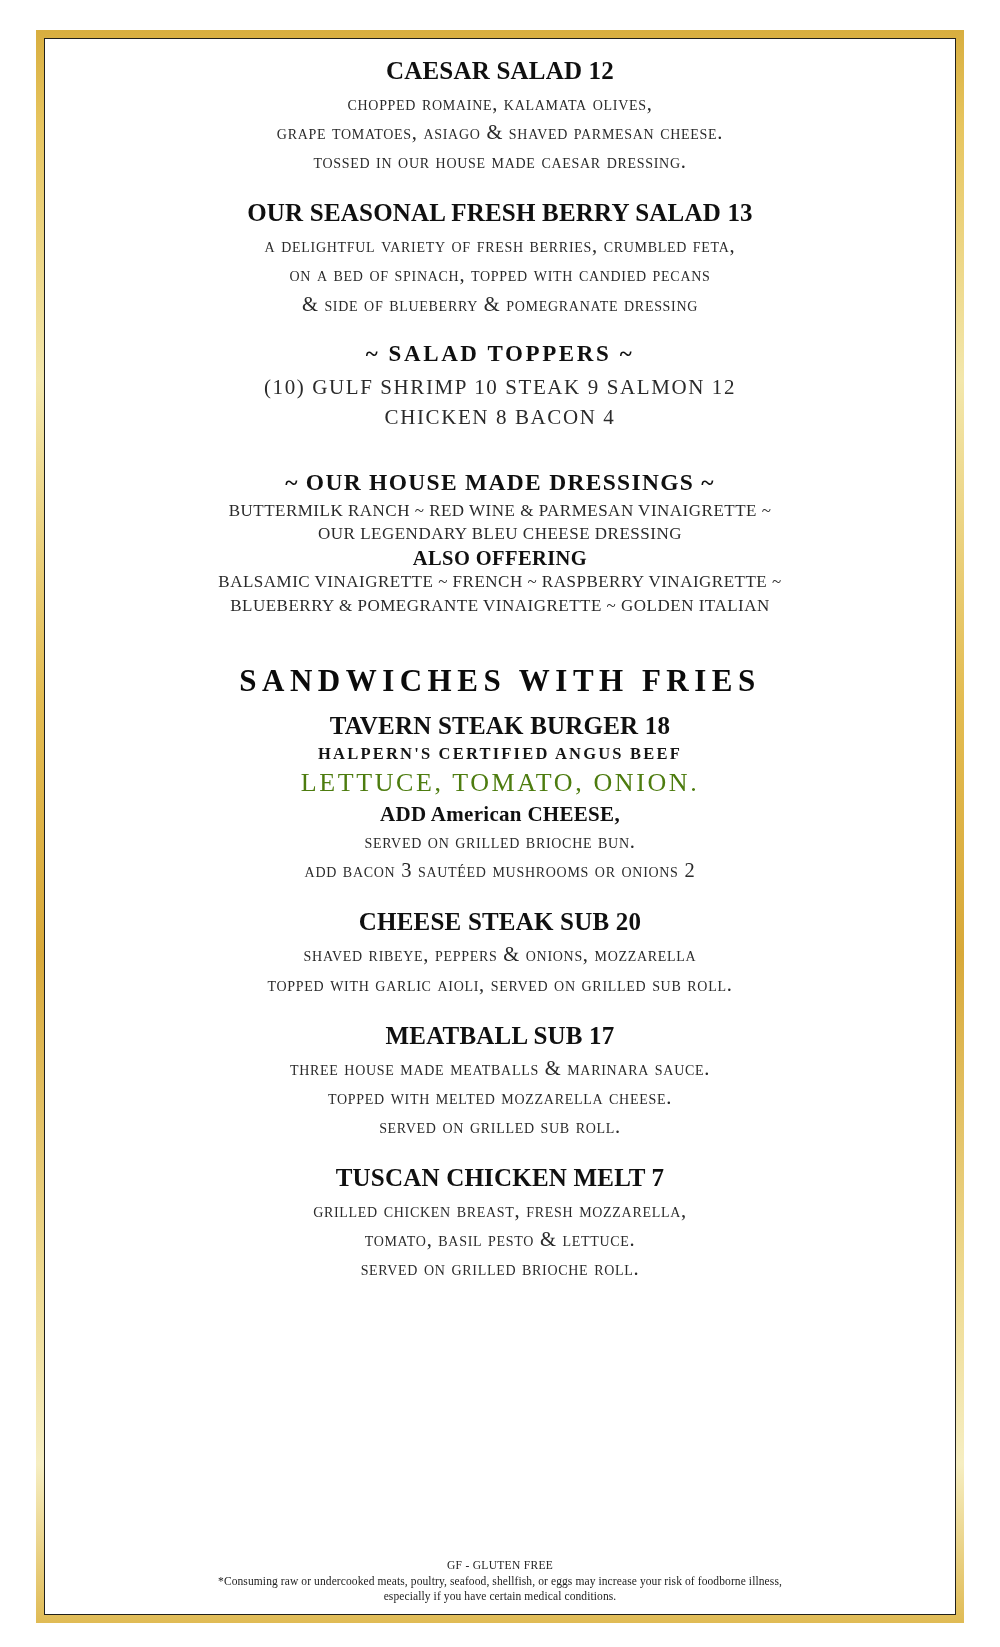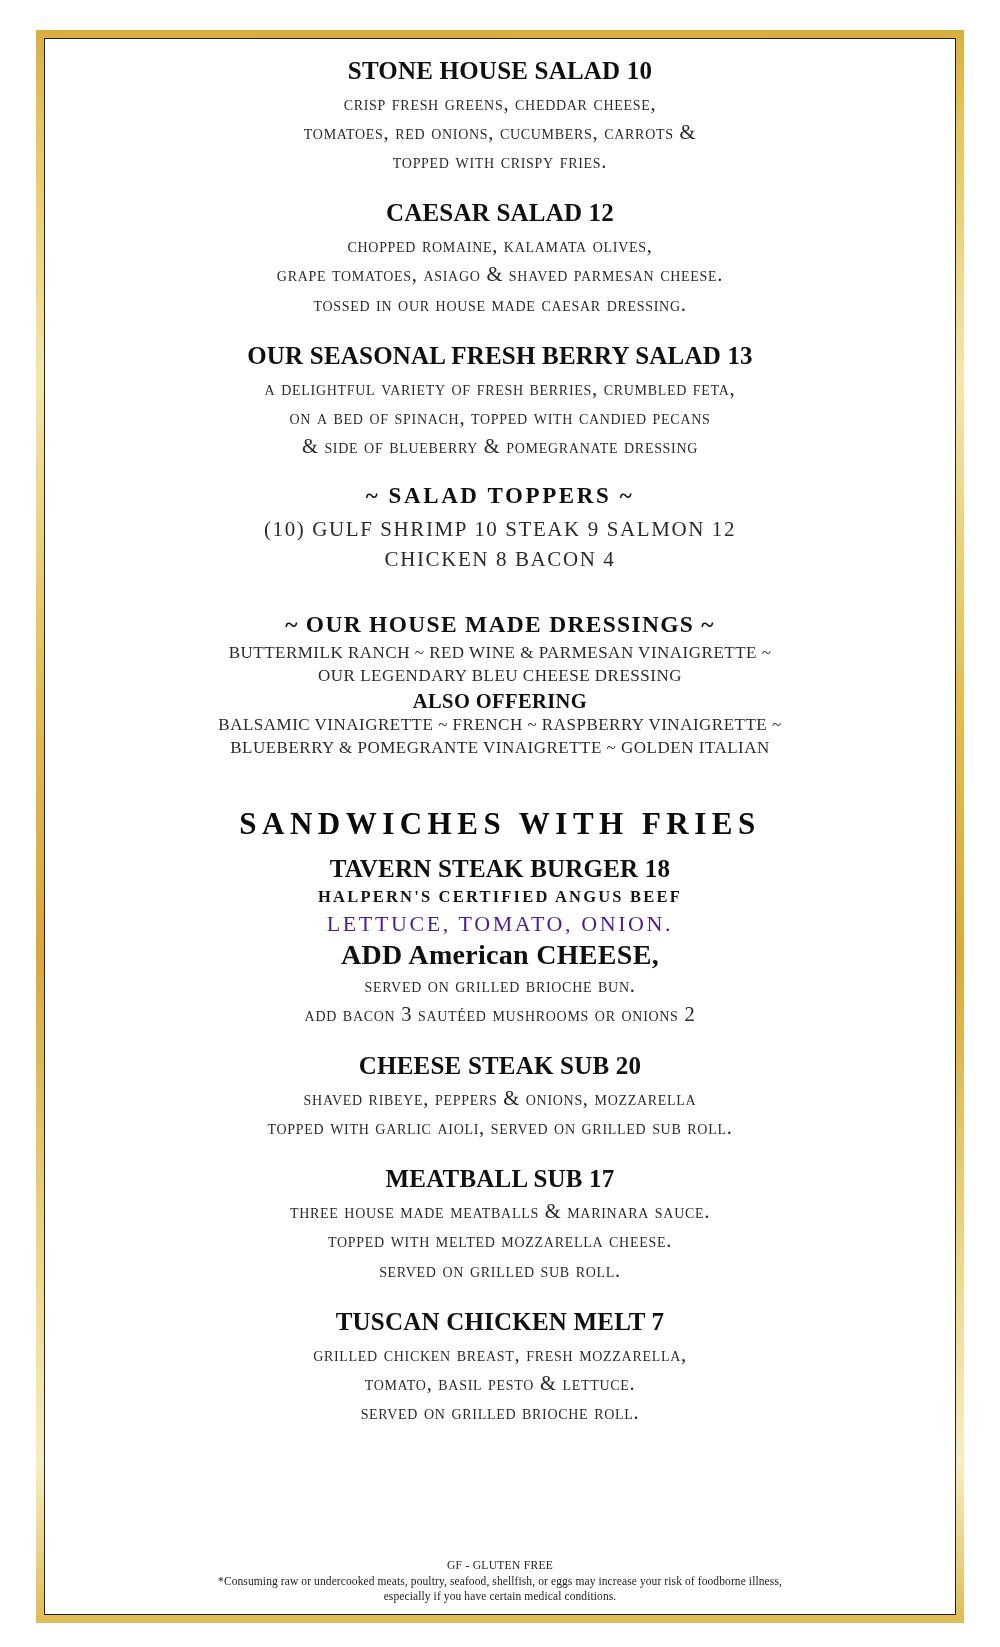--- a/index.html
+++ b/index.html
@@ -140,30 +140,30 @@
 
   .sub-label {
     font-weight: bold;
     font-size: 16.5px;
     letter-spacing: 2.2px;
     color: #141414;
     margin: 0 0 1px 0;
   }
   .emph-line {
     font-weight: bold;
-    font-size: 28px;
+    font-size: 21px;
     letter-spacing: 0.3px;
     color: #101010;
     margin: 0;
   }
   .spaced-desc {
-    font-size: 22px;
+    font-size: 26px;
     letter-spacing: 2.6px;
     line-height: 1.42;
-    color: #4c1d95;
+    color: #4d7c0f;
     margin: 0;
   }
 
   .spacer-sm { height: 14px; }
   .spacer-md { height: 24px; }
 
   
   .footer {
     position: absolute;
     left: 0;
@@ -189,26 +189,20 @@
 <body>
 
 <div class="menu-page">
 
   <div class="gold-frame">
     <div class="gold-frame-inner"></div>
   </div>
 
   <div class="content">
 
-    <div class="menu-item">
-      <div class="item-name">STONE HOUSE SALAD  10</div>
-      <div class="desc-line">CRISP FRESH GREENS, CHEDDAR CHEESE,</div>
-      <div class="desc-line">TOMATOES, RED ONIONS, CUCUMBERS, CARROTS &amp;</div>
-      <div class="desc-line">TOPPED WITH CRISPY FRIES.</div>
-    </div>
 
     <div class="menu-item">
       <div class="item-name">CAESAR SALAD  12</div>
       <div class="desc-line">CHOPPED ROMAINE, KALAMATA OLIVES,</div>
       <div class="desc-line">GRAPE TOMATOES, Asiago &amp; SHAVED PARMESAN CHEESE.</div>
       <div class="desc-line">TOSSED IN OUR HOUSE MADE Caesar DRESSING.</div>
     </div>
 
     <div class="menu-item">
       <div class="item-name">OUR SEASONAL FRESH BERRY SALAD 13</div>

